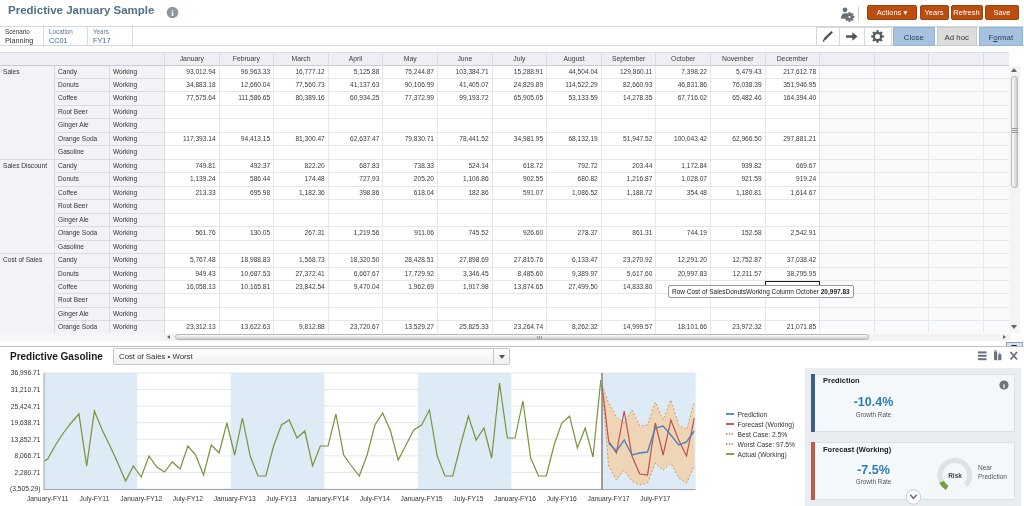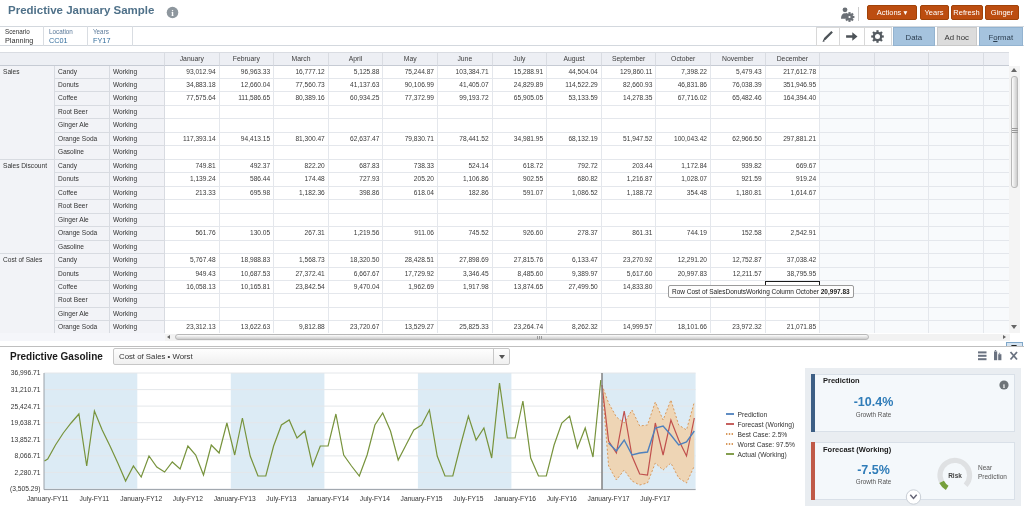--- a/index.html
+++ b/index.html
@@ -21,37 +21,37 @@
 .card { position:absolute; left:811px; width:204px; background:#f4f8fb; border:1px solid #d9e0e8; }
 .cardbar { position:absolute; left:811px; width:4px; }
 .bigval { position:absolute; font-size:12.5px; font-weight:bold; color:#2f7cb8; width:125px; text-align:center; }
 .gr { position:absolute; font-size:6.3px; color:#555; width:125px; text-align:center; }
 </style></head><body>
 
 <div class="abs title">Predictive January Sample</div>
 <div class="btn" style="left:867px;width:50px;">Actions ▾</div>
 <div class="btn" style="left:919.5px;width:29px;">Years</div>
 <div class="btn" style="left:950.5px;width:32px;">Refresh</div>
-<div class="btn" style="left:985px;width:34px;">Ginger</div>
+<div class="btn" style="left:985px;width:34px;">Save</div>
 
 <div class="abs pov"></div>
 <div class="povcell" style="left:0;width:44px;"></div>
 <div class="povcell" style="left:44px;width:44px;"></div>
 <div class="povcell" style="left:88px;width:45px;"></div>
 <div class="povlab" style="left:5px;color:#333;">Scenario</div>
 <div class="povval" style="left:5px;color:#333;">Planning</div>
 <div class="povlab" style="left:49px;color:#5b7a9a;">Location</div>
 <div class="povval" style="left:49px;color:#356f9e;text-align:center;">CC01</div>
 <div class="povlab" style="left:93px;color:#5b7a9a;">Years</div>
 <div class="povval" style="left:93px;color:#356f9e;">FY17</div>
 
 <div class="tbx" style="left:816px;width:24px;"></div>
 <div class="tbx" style="left:839px;width:25.5px;"></div>
 <div class="tbx" style="left:863.5px;width:28.5px;"></div>
-<div class="tbtn" style="left:893px;width:41.5px;background:#a5c3de;border:1px solid #93b3d0;">Data</div>
+<div class="tbtn" style="left:893px;width:41.5px;background:#a5c3de;border:1px solid #93b3d0;">Close</div>
 <div class="tbtn" style="left:936.5px;width:40.5px;background:#dcdcdc;border:1px solid #c9c9c9;color:#333;">Ad hoc</div>
 <div class="tbtn" style="left:979px;width:43.5px;background:#a5c3de;border:1px solid #93b3d0;">F<span style="text-decoration:underline">o</span>rmat</div>
 
 <div class="abs" style="left:0;top:52px;width:1009px;height:281px;overflow:hidden;">
 <div class="abs" style="left:0;top:-52px;width:1009px;height:506px;">
 <div class="gh" style="left:0;top:52.0px;width:165px;height:13.5px"></div>
 <div class="gh ghc" style="left:165.0px;top:52.0px;width:54.6px;height:13.5px">January</div>
 <div class="gh ghc" style="left:219.6px;top:52.0px;width:54.6px;height:13.5px">February</div>
 <div class="gh ghc" style="left:274.2px;top:52.0px;width:54.6px;height:13.5px">March</div>
 <div class="gh ghc" style="left:328.8px;top:52.0px;width:54.6px;height:13.5px">April</div>

